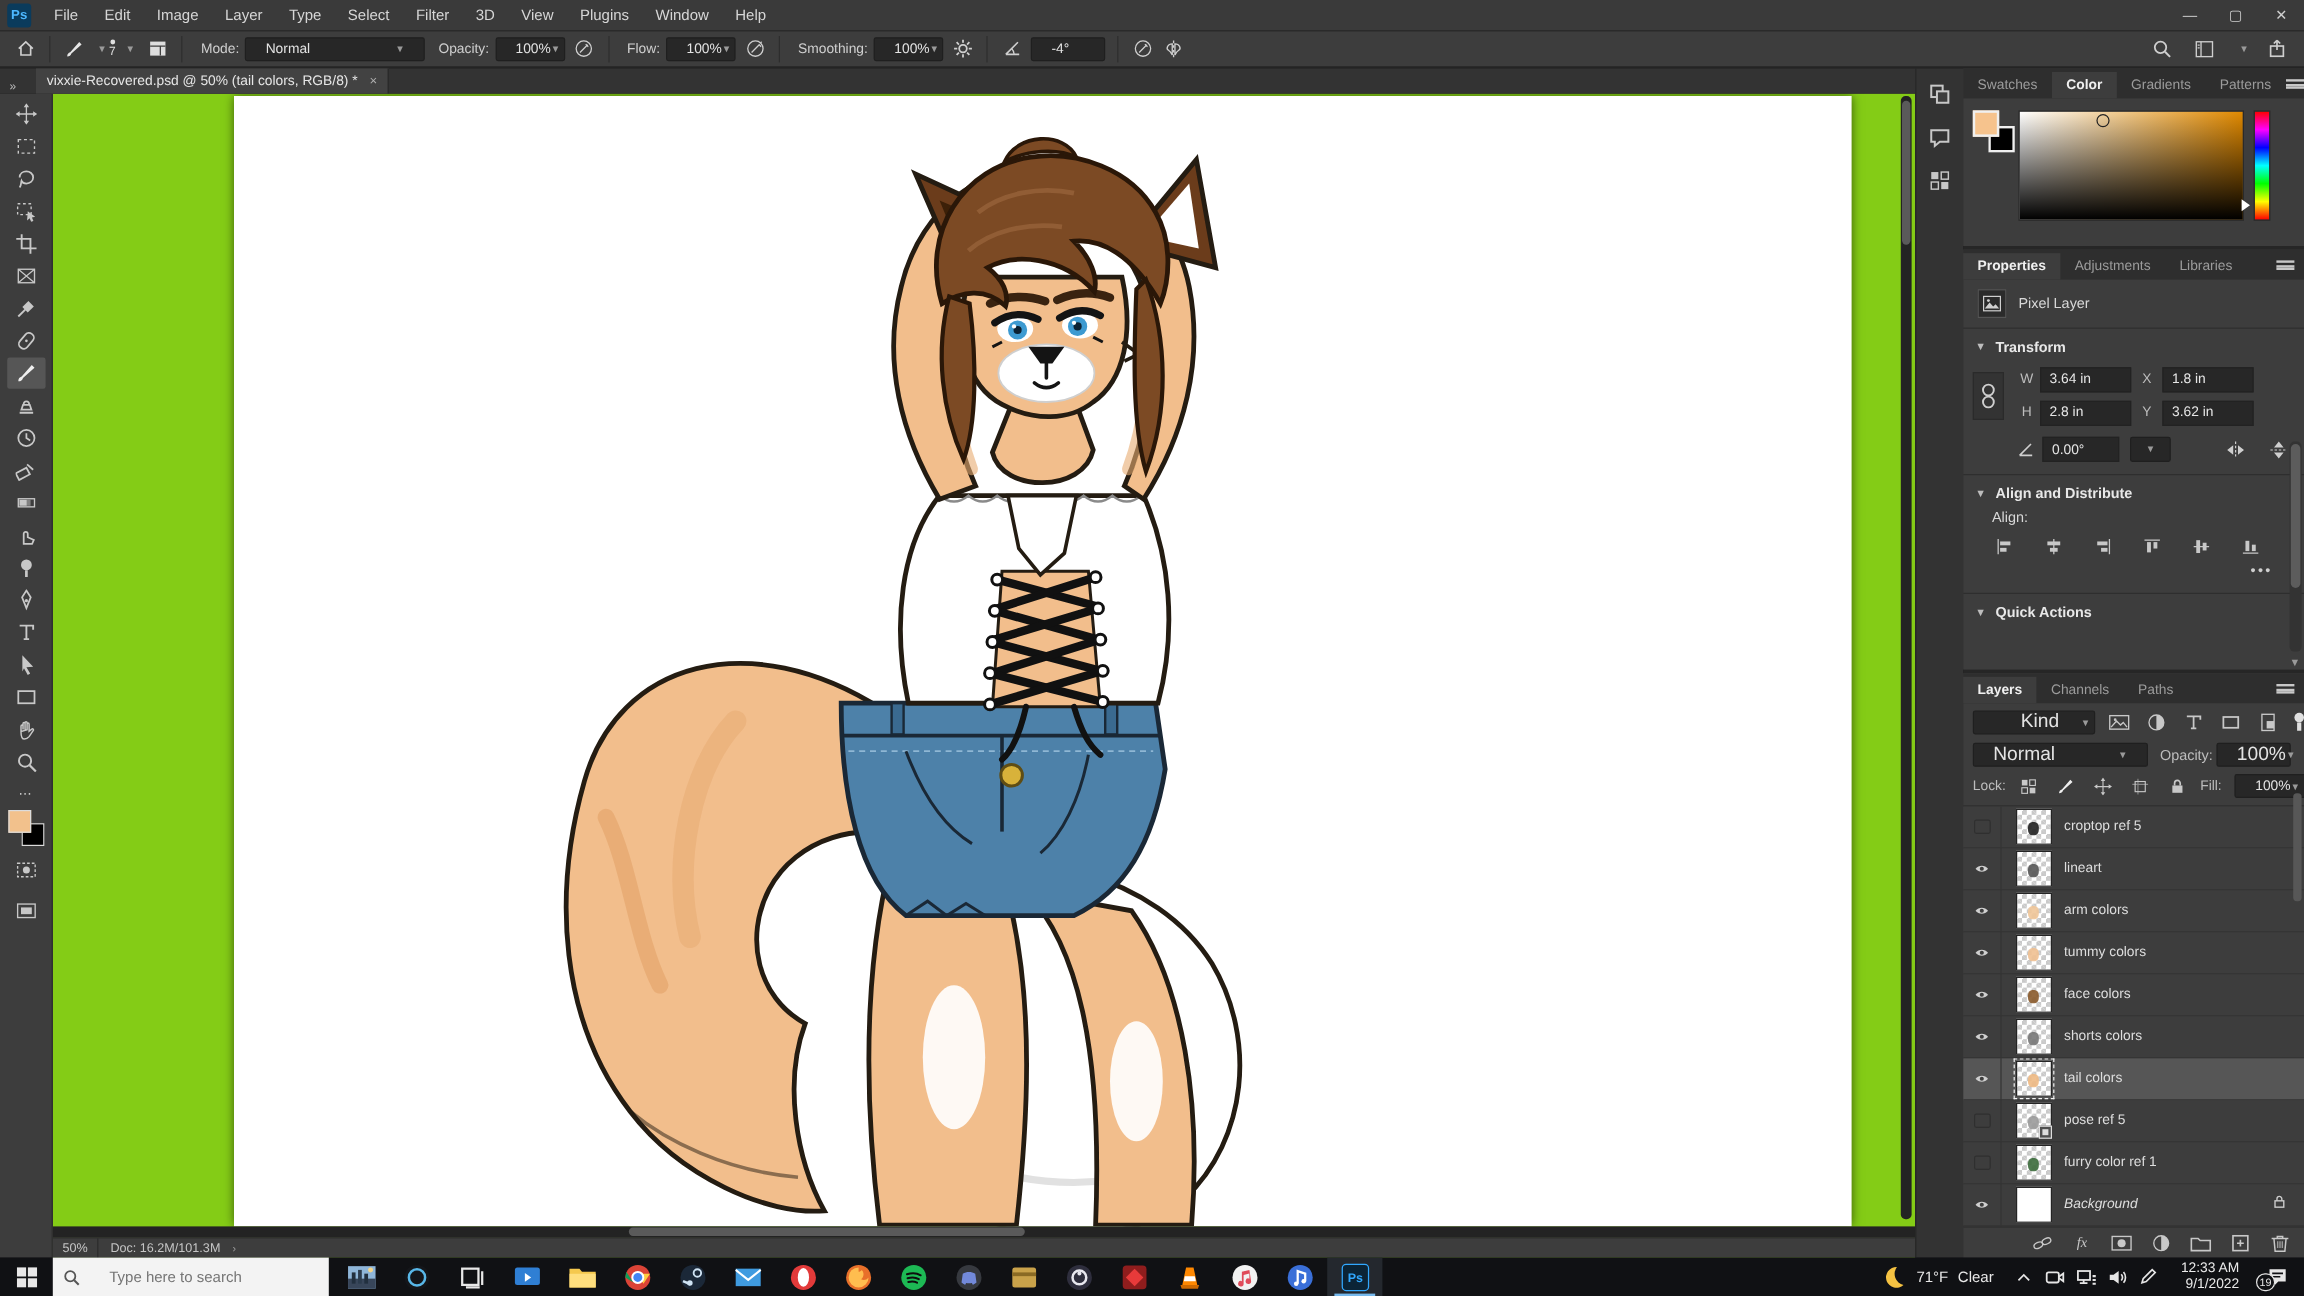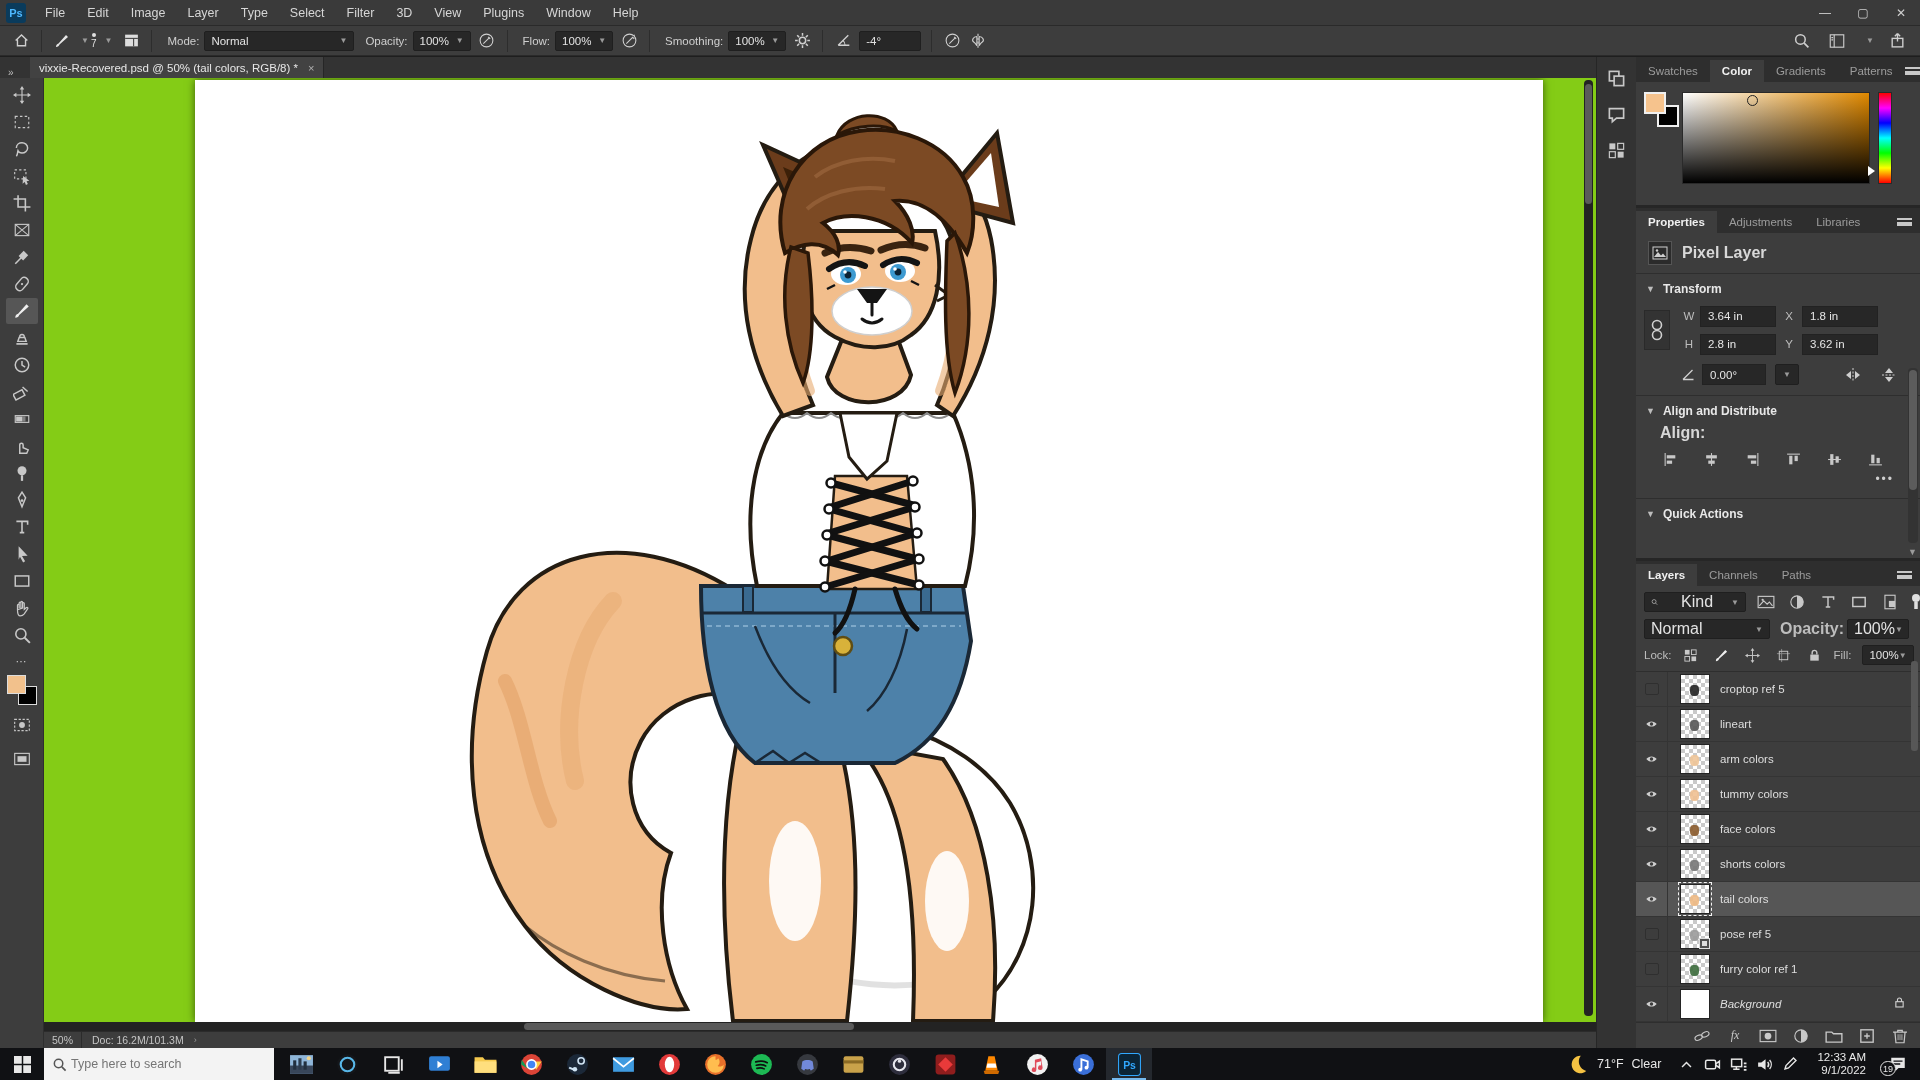--- a/index.html
+++ b/index.html
@@ -14,21 +14,21 @@
     color:#4db8ff; font-size:11px; font-weight:bold; display:flex; align-items:center; justify-content:center; }
   .mi { color:#d6d6d6; font-size:12.5px; padding:0 11px; height:26px; display:flex; align-items:center; cursor:default; }
   #winctl { margin-left:auto; display:flex; height:26px; }
   .wbtn { width:38px; height:26px; color:#cfcfcf; font-size:12px; display:flex; align-items:center; justify-content:center; }
 
   #optionsbar { position:absolute; left:0; top:26px; width:1920px; height:30px; background:#3d3d3d;
     border-bottom:1px solid #2a2a2a; display:flex; align-items:center; color:#cfcfcf; font-size:11.5px; z-index:29; }
   .ob-sep { width:1px; height:22px; background:#2d2d2d; margin:0 7px; }
   .ob-ic { width:26px; height:24px; display:flex; align-items:center; justify-content:center; border-radius:2px; }
   .field { background:#272727; border:1px solid #1f1f1f; border-radius:2px; height:20px;
-    display:flex; align-items:center; padding:0 6px; color:#e3e3e3; margin:0 3px; }
+    display:flex; align-items:center; padding:0 16px; color:#e3e3e3; margin:0 3px; }
   .chev { color:#9a9a9a; font-size:8px; margin-left:6px; }
   .ob-label { margin-left:8px; margin-right:2px; }
   #brush-preview { display:flex; flex-direction:column; align-items:center; line-height:9px; margin:0 2px; color:#e0e0e0; }
   #brush-preview .dot { width:4px; height:4px; background:#e0e0e0; border-radius:50%; margin-bottom:2px; }
   #ob-right { margin-left:auto; display:flex; align-items:center; margin-right:10px; gap:10px; }
 
   #tabbar { position:absolute; left:0; top:57px; width:1596px; height:21px; background:#333333; display:flex; align-items:flex-end; z-index:28; }
   #tab-collapse { color:#bdbdbd; font-size:10px; width:30px; text-align:left; padding-left:8px; }
   #doc-tab { background:#424242; height:21px; display:flex; align-items:center; padding:0 9px;
     color:#e6e6e6; font-size:11.5px; border-right:1px solid #262626; }
@@ -90,21 +90,21 @@
     background:linear-gradient(to bottom,#ff0000,#ff00ff,#0000ff,#00ffff,#00ff00,#ffff00,#ff0000); }
   #hue-cursor { position:absolute; left:-2px; top:74px; width:0; height:0;
     border-top:5px solid transparent; border-bottom:5px solid transparent; border-left:7px solid #fff; }
 
   
   #props-panel { height:350px; position:relative; }
   #pixel-layer-row { display:flex; align-items:center; padding:8px 12px; border-bottom:1px solid #2e2e2e; }
   #pixel-layer-thumb { width:24px; height:24px; background:#2b2b2b; border:1px solid #555; display:flex; align-items:center; justify-content:center; margin-right:10px; }
   .sec-head { display:flex; align-items:center; color:#e8e8e8; font-size:12px; font-weight:bold; padding:8px 10px 6px 10px; }
   .sec-head .tri { color:#bdbdbd; font-size:9px; margin-right:8px; }
-  .plabel { color:#d8d8d8; font-size:16px;font-weight:bold; }
+  .plabel { color:#d8d8d8; font-size:12px; }
   #transform-grid { display:grid; grid-template-columns:34px 14px 76px 18px 76px; grid-auto-rows:28px;
     align-items:center; padding-left:8px; column-gap:4px; }
   #link-icon { grid-row:1 / span 2; width:26px; height:40px; background:#333; border:1px solid #2a2a2a;
     display:flex; align-items:center; justify-content:center; }
   .tf-lab { color:#bdbdbd; font-size:11.5px; text-align:center; }
   .tf-field { background:#272727; border:1px solid #222; height:21px; color:#e6e6e6; font-size:11.5px;
     display:flex; align-items:center; padding-left:7px; }
   #angle-row { display:flex; align-items:center; padding:6px 0 4px 44px; gap:6px; }
   #flip-icons { margin-left:36px; display:flex; gap:18px; }
   .divider { height:1px; background:#2e2e2e; margin:6px 0 0 0; }
@@ -147,21 +147,21 @@
     justify-content:flex-end; gap:13px; padding-right:10px; }
   .lb-ic { width:20px; height:18px; display:flex; align-items:center; justify-content:center; }
   #fx-label { color:#c8c8c8; font-size:12px; font-style:italic; font-family:"Liberation Serif", serif; }
   #layers-scroll { position:absolute; right:1px; top:100px; width:9px; height:300px; }
   #layers-scroll .thumb { position:absolute; top:0; left:1px; width:7px; height:90px; background:#575757; border-radius:3px; }
 
   
   #taskbar { position:absolute; left:0; top:1048px; width:1920px; height:32px; background:#101114;
     display:flex; align-items:center; z-index:40; }
   #start-btn { width:44px; height:32px; display:flex; align-items:center; justify-content:center; }
-  #search-box { width:230px; height:32px; background:#f3f3f3; display:flex; align-items:center; padding-left:8px; gap:4px; }
+  #search-box { width:230px; height:32px; background:#f3f3f3; display:flex; align-items:center; padding-left:8px; gap:24px; }
   #search-box input { border:none; outline:none; background:transparent; font-size:12.5px; color:#222; width:180px;
     font-family:"Liberation Sans", sans-serif; }
   #tb-apps { display:flex; align-items:center; height:32px; margin-left:4px; }
   .tb-icon { width:46px; height:32px; display:flex; align-items:center; justify-content:center; position:relative; }
   .tb-icon.active { background:#24282e; }
   .tb-icon.active::after { content:""; position:absolute; bottom:0; left:6px; right:6px; height:2px; background:#76b9ed; }
   #tb-right { margin-left:auto; display:flex; align-items:center; height:32px; }
   #weather { display:flex; align-items:center; gap:8px; padding:0 12px; color:#e8e8e8; font-size:12.5px; }
   .tray-ic { width:26px; height:32px; display:flex; align-items:center; justify-content:center; color:#e6e6e6; }
   #clock { text-align:right; color:#eaeaea; font-size:11.5px; line-height:13px; padding:0 10px 0 14px; }

